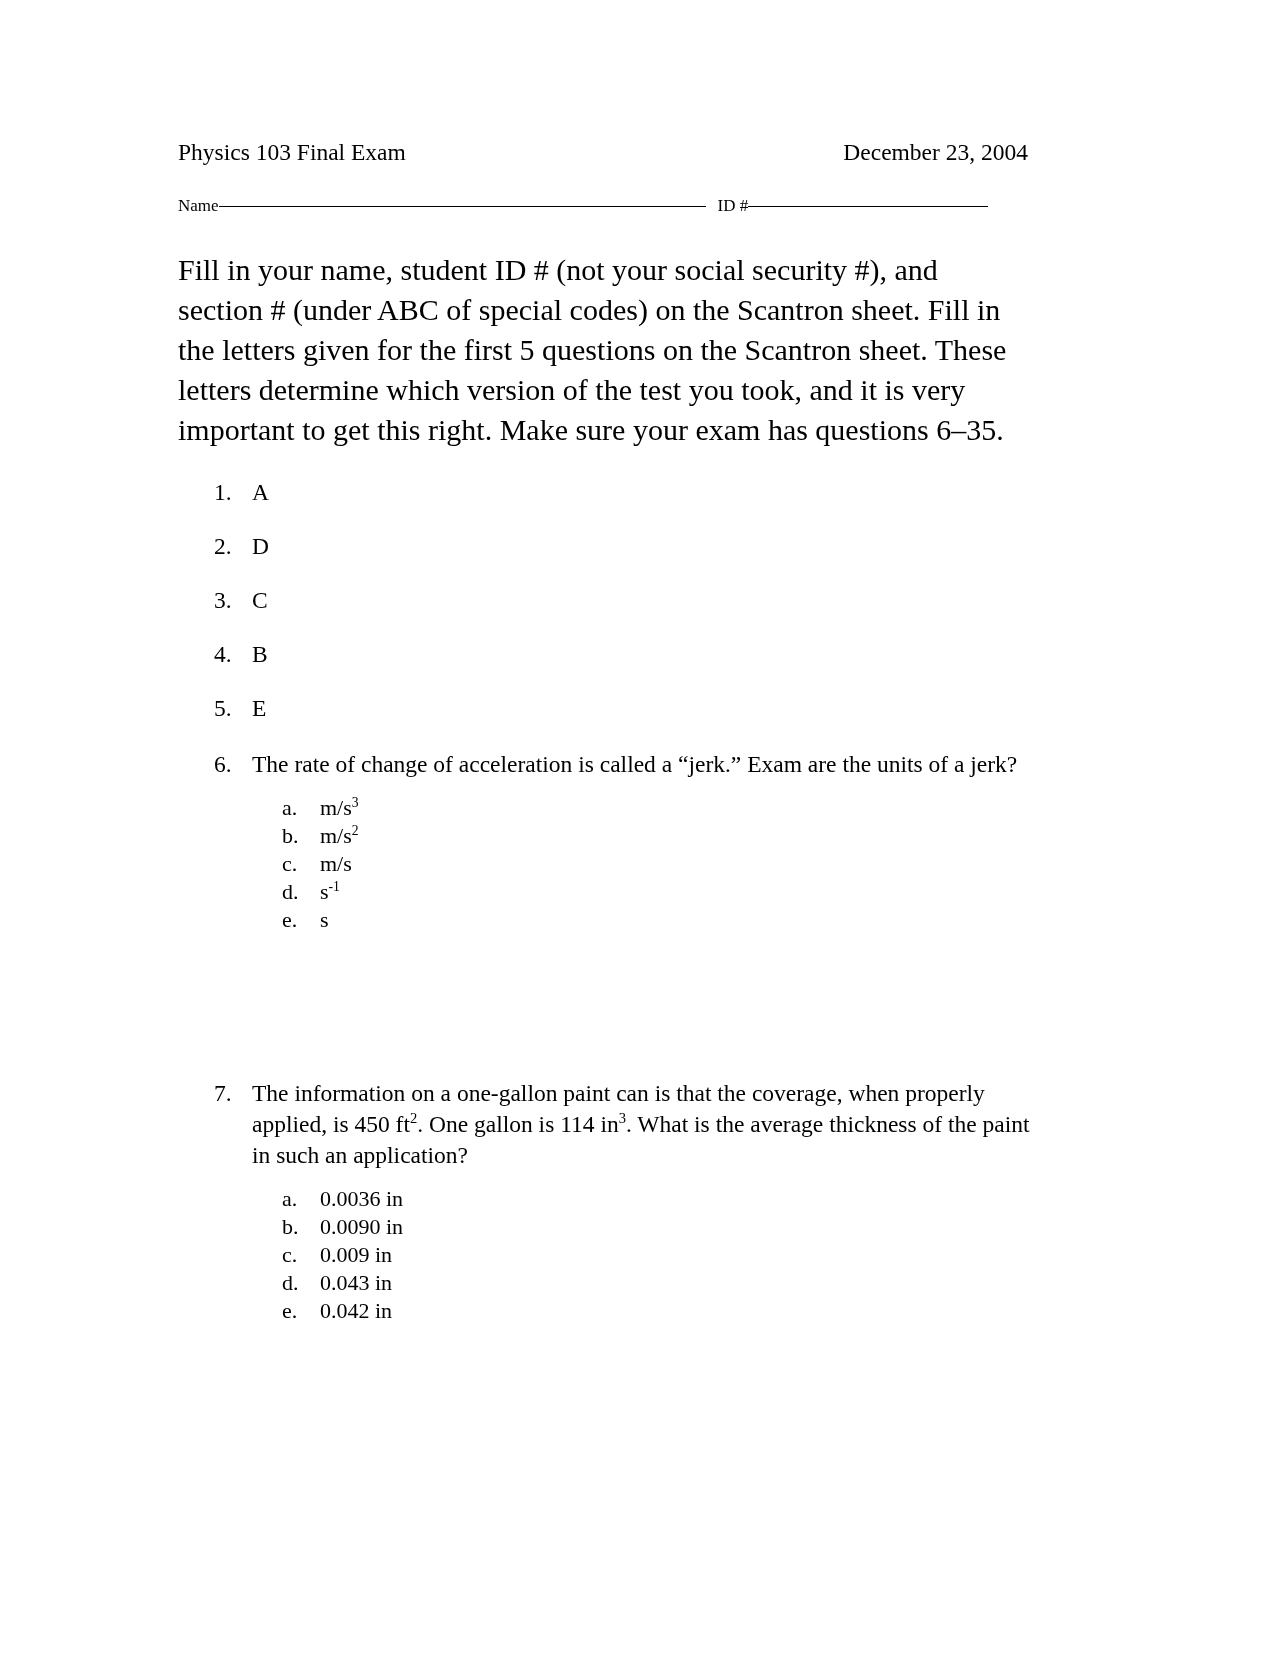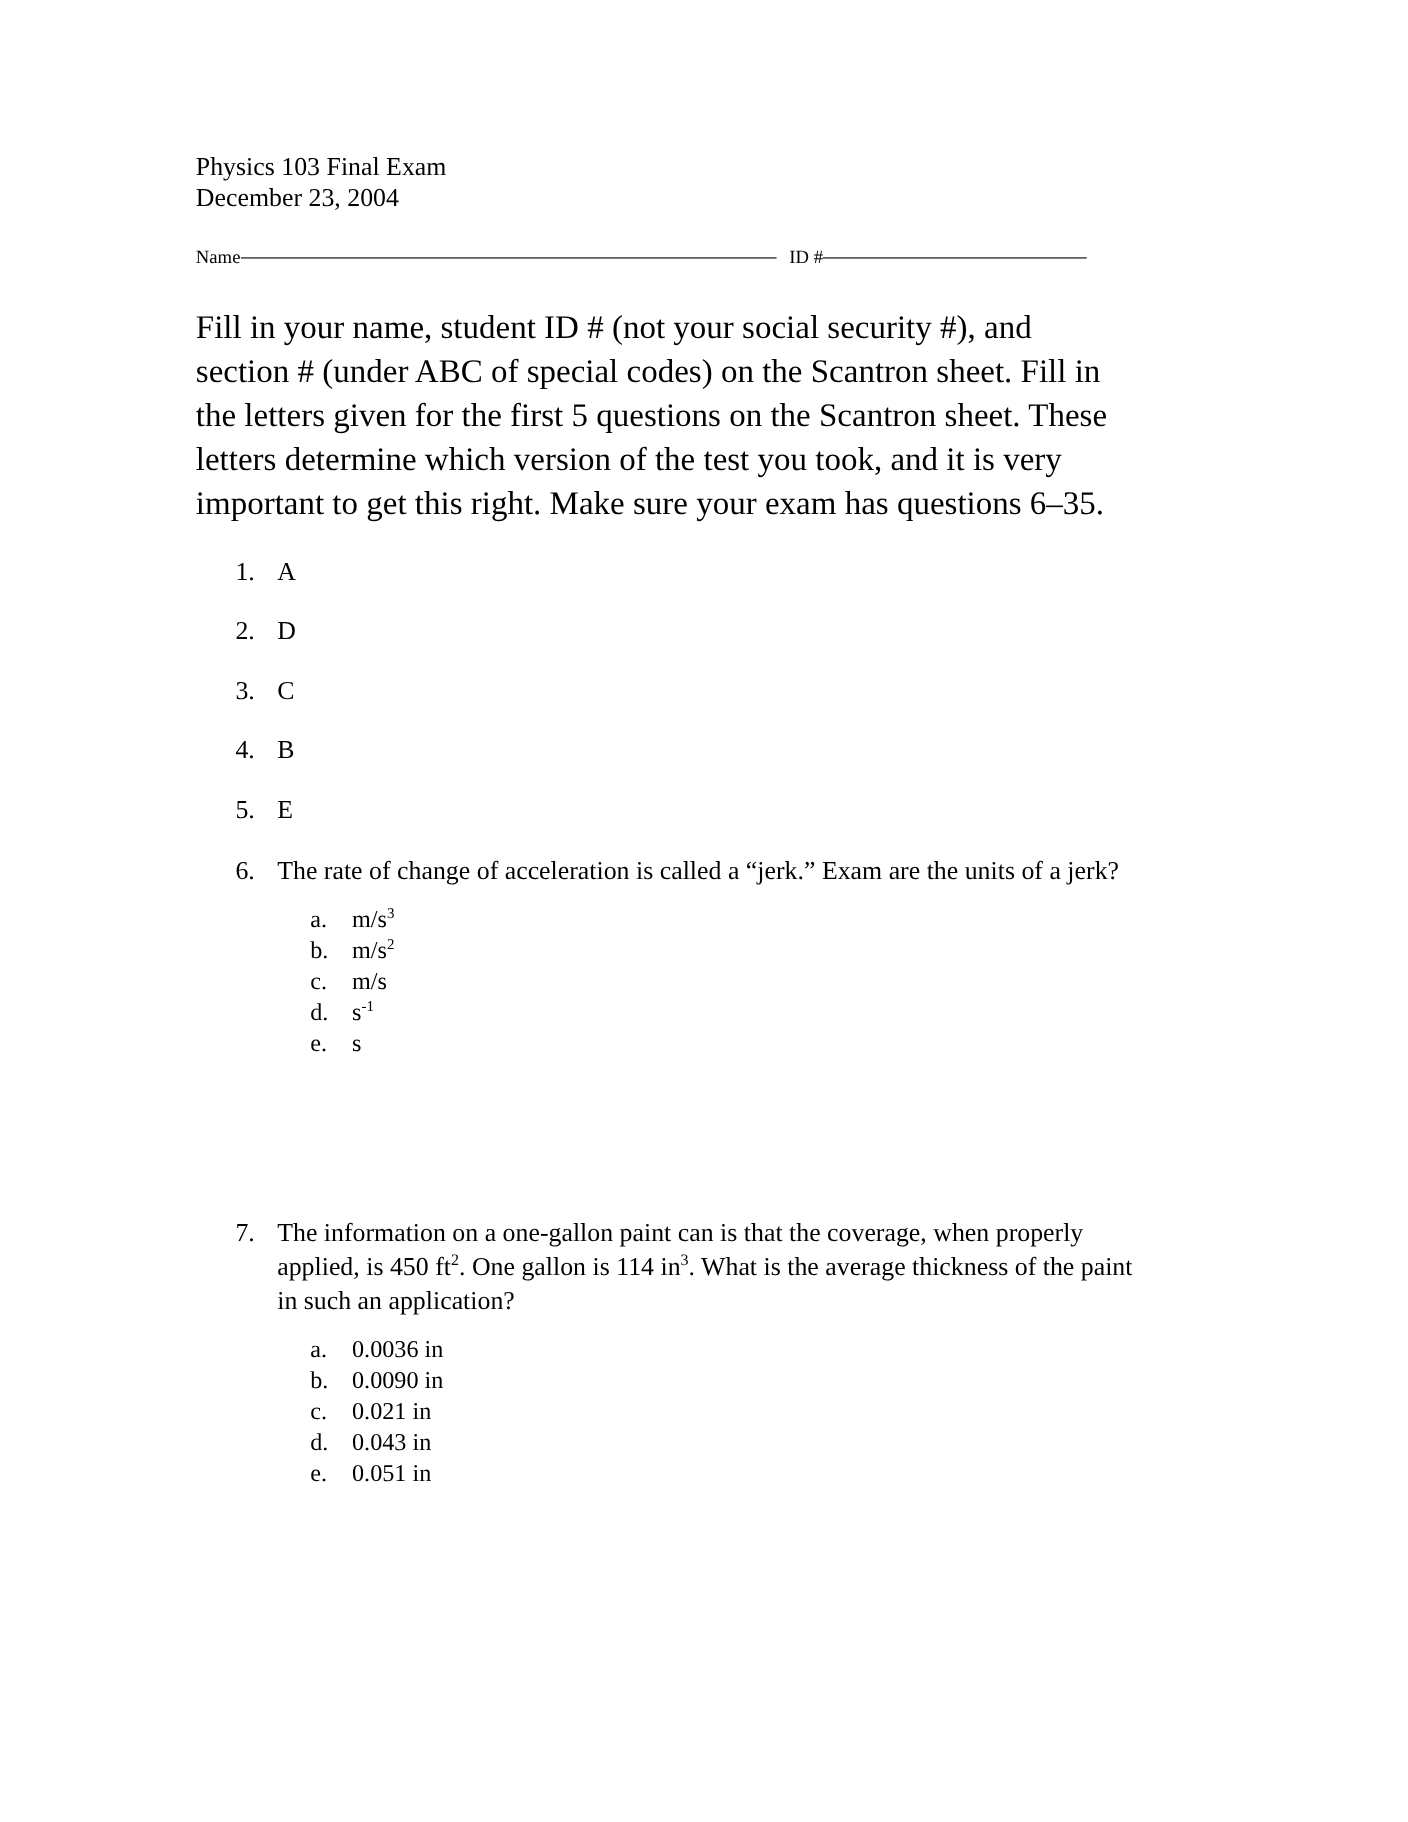--- a/index.html
+++ b/index.html
@@ -26,24 +26,23 @@
     position: absolute;
     left: 178px;
     top: 138px;
     width: 860px;
   }
 
   
   .header-row {
     display: flex;
     justify-content: space-between;
-    align-items: flex-start;
+    align-items: center;
     font-size: 23.5px;
     line-height: 1.2;
-    flex-direction: column;
   }
   .header-title { white-space: nowrap; }
   .header-date { white-space: nowrap; padding-right: 10px; }
 
   
   .field-row {
     display: flex;
     align-items: baseline;
     font-size: 17px;
     margin-top: 30px;
@@ -202,26 +201,26 @@
       <div class="choice">
         <span class="choice-letter">a.</span>
         <span class="choice-text">0.0036 in</span>
       </div>
       <div class="choice">
         <span class="choice-letter">b.</span>
         <span class="choice-text">0.0090 in</span>
       </div>
       <div class="choice">
         <span class="choice-letter">c.</span>
-        <span class="choice-text">0.021 in</span>
+        <span class="choice-text">0.009 in</span>
       </div>
       <div class="choice">
         <span class="choice-letter">d.</span>
         <span class="choice-text">0.043 in</span>
       </div>
       <div class="choice">
         <span class="choice-letter">e.</span>
-        <span class="choice-text">0.051 in</span>
+        <span class="choice-text">0.042 in</span>
       </div>
     </div>
 
   </div>
 </div>
 
 </body></html>

